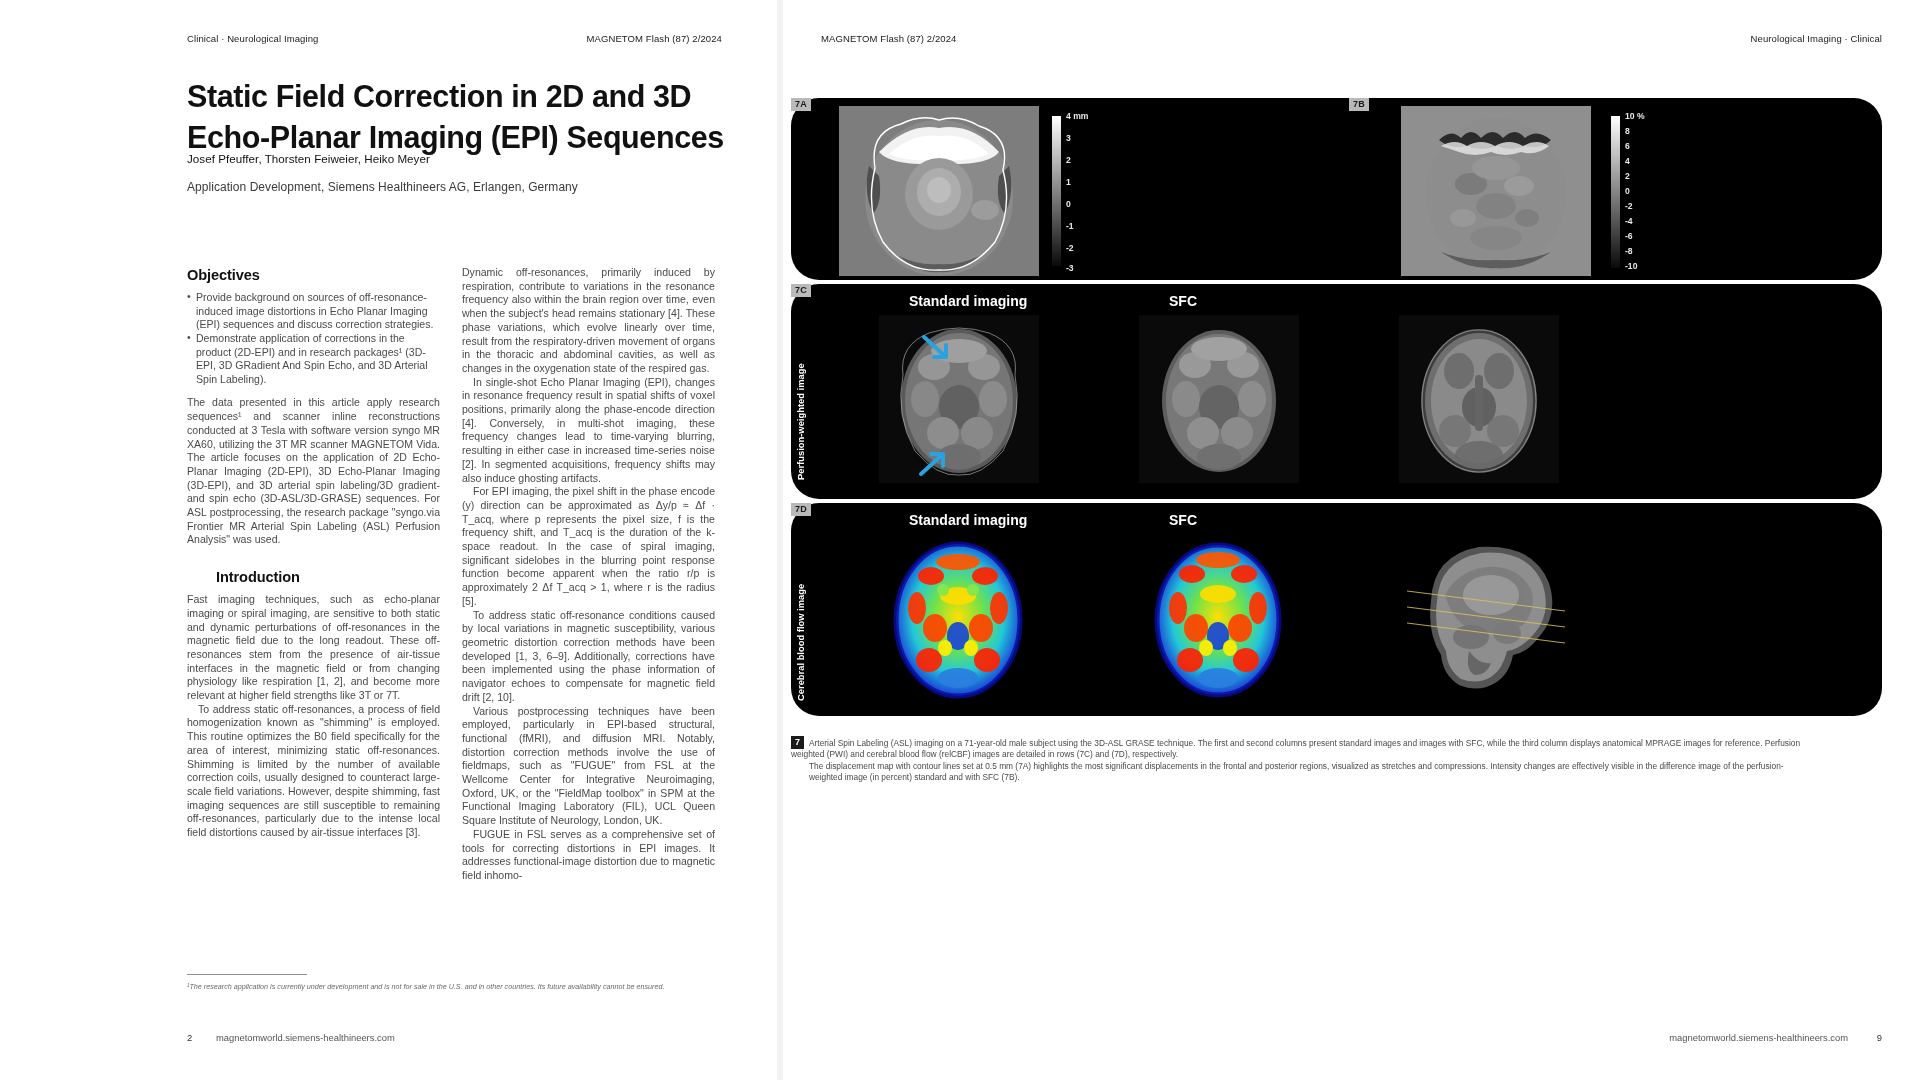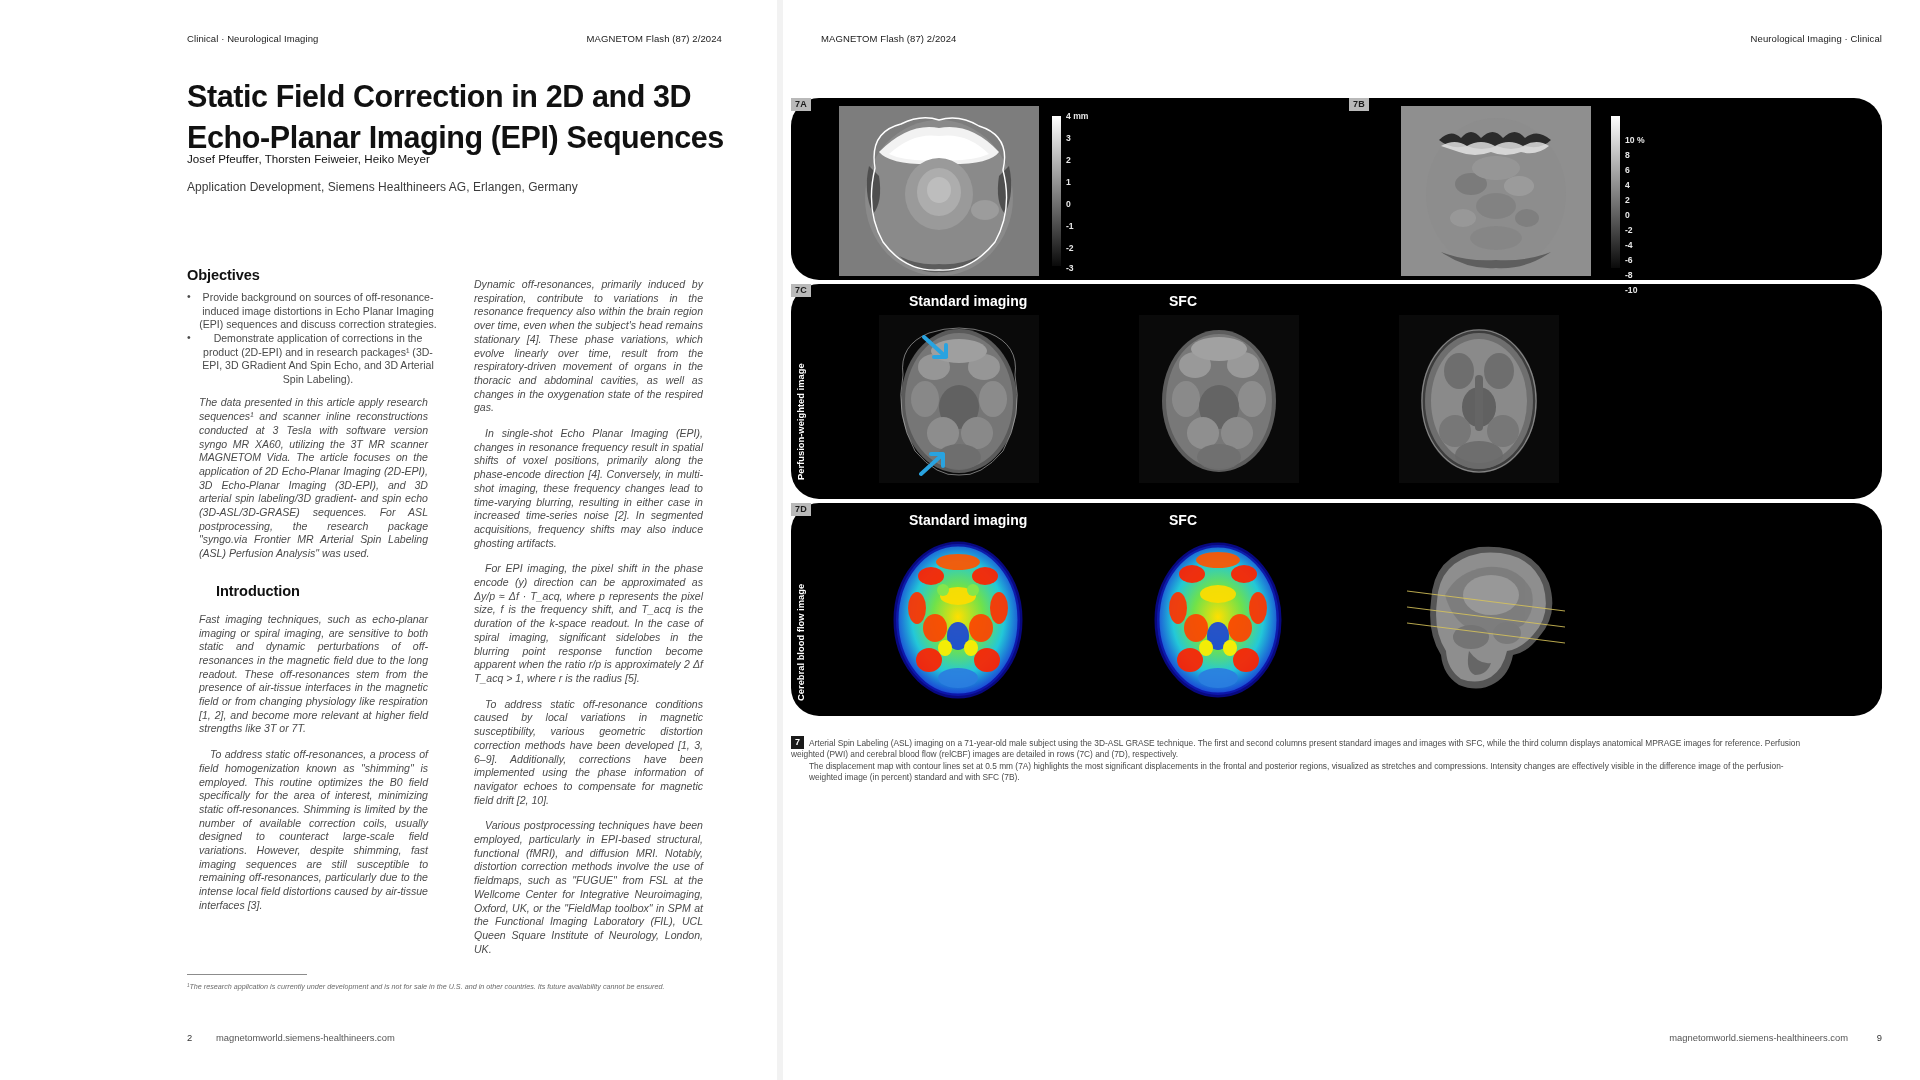--- a/index.html
+++ b/index.html
@@ -78,29 +78,29 @@
   .col-1 { left: 187px; }
   .col-2 { left: 462px; }
   .col h2 {
     font-size: 14.6px;
     font-weight: bold;
     color: #111;
     margin: 0 0 6px 0;
     letter-spacing: -.1px;
   }
   .col h2.spaced { margin-top: 21px; margin-left: 29px; }
-  .col p { margin: 12px; font-style: italic; }
+  .col p { margin: 0; }
   .col p.indent { text-indent: 11px; }
   .col p.gap { margin-top: 9.5px; }
   ul.objectives { list-style: none; margin: 0 0 0 0; padding: 0; }
   ul.objectives li {
     position: relative;
     padding-left: 9px;
     margin-bottom: 0px;
-    text-align: center;
+    text-align: left;
   }
   ul.objectives li::before {
     content: "•";
     position: absolute;
     left: 0; top: -1px;
     color: #4a4a4a;
   }
 
   
   .footnote-rule {
@@ -253,20 +253,21 @@
       <p>Fast imaging techniques, such as echo-planar imaging or spiral imaging, are sensitive to both static and dynamic perturbations of off-resonances in the magnetic field due to the long readout. These off-resonances stem from the presence of air-tissue interfaces in the magnetic field or from changing physiology like respiration [1, 2], and become more relevant at higher field strengths like 3T or 7T.</p>
       <p class="indent">To address static off-resonances, a process of field homogenization known as "shimming" is employed. This routine optimizes the B0 field specifically for the area of interest, minimizing static off-resonances. Shimming is limited by the number of available correction coils, usually designed to counteract large-scale field variations. However, despite shimming, fast imaging sequences are still susceptible to remaining off-resonances, particularly due to the intense local field distortions caused by air-tissue interfaces [3].</p>
     </div>
 
     <div class="col col-2">
       <p>Dynamic off-resonances, primarily induced by respiration, contribute to variations in the resonance frequency also within the brain region over time, even when the subject's head remains stationary [4]. These phase variations, which evolve linearly over time, result from the respiratory-driven movement of organs in the thoracic and abdominal cavities, as well as changes in the oxygenation state of the respired gas.</p>
       <p class="indent">In single-shot Echo Planar Imaging (EPI), changes in resonance frequency result in spatial shifts of voxel positions, primarily along the phase-encode direction [4]. Conversely, in multi-shot imaging, these frequency changes lead to time-varying blurring, resulting in either case in increased time-series noise [2]. In segmented acquisitions, frequency shifts may also induce ghosting artifacts.</p>
       <p class="indent">For EPI imaging, the pixel shift in the phase encode (y) direction can be approximated as Δy/p ≈ Δf · T_acq, where p represents the pixel size, f is the frequency shift, and T_acq is the duration of the k-space readout. In the case of spiral imaging, significant sidelobes in the blurring point response function become apparent when the ratio r/p is approximately 2 Δf T_acq &gt; 1, where r is the radius [5].</p>
       <p class="indent">To address static off-resonance conditions caused by local variations in magnetic susceptibility, various geometric distortion correction methods have been developed [1, 3, 6–9]. Additionally, corrections have been implemented using the phase information of navigator echoes to compensate for magnetic field drift [2, 10].</p>
       <p class="indent">Various postprocessing techniques have been employed, particularly in EPI-based structural, functional (fMRI), and diffusion MRI. Notably, distortion correction methods involve the use of fieldmaps, such as "FUGUE" from FSL at the Wellcome Center for Integrative Neuroimaging, Oxford, UK, or the "FieldMap toolbox" in SPM at the Functional Imaging Laboratory (FIL), UCL Queen Square Institute of Neurology, London, UK.</p>
+      <p class="indent">FUGUE in FSL serves as a comprehensive set of tools for correcting distortions in EPI images. It addresses functional-image distortion due to magnetic field inhomo-</p>
     </div>
 
     <div class="footnote-rule"></div>
     <div class="footnote">¹The research application is currently under development and is not for sale in the U.S. and in other countries. Its future availability cannot be ensured.</div>
 
     <div class="folio folio-left-num">2</div>
     <div class="folio folio-left-url">magnetomworld.siemens-healthineers.com</div>
   </div>
 
   <div class="gutter"></div>
@@ -321,21 +322,21 @@
             <ellipse cx="118" cy="80" rx="15" ry="10" fill="#a8a8a8"></ellipse>
             <ellipse cx="95" cy="100" rx="20" ry="13" fill="#7a7a7a"></ellipse>
             <ellipse cx="62" cy="112" rx="13" ry="9" fill="#a2a2a2"></ellipse>
             <ellipse cx="126" cy="112" rx="12" ry="9" fill="#757575"></ellipse>
             <ellipse cx="95" cy="62" rx="24" ry="12" fill="#9f9f9f"></ellipse>
             <ellipse cx="95" cy="132" rx="26" ry="12" fill="#828282"></ellipse>
           </g>
           <path d="M40 146 Q66 164 95 162 Q124 164 150 146 Q124 156 95 154 Q66 156 40 146 Z" fill="#5e5e5e"></path>
         </svg>
         <div class="cbar" style="left:820px;top:18px;height:152px;"></div>
-        <div class="cbar-ticks" style="left:834px;top:14px;height:158px;width:50px;margin-top:24px;">
+        <div class="cbar-ticks" style="left:834px;top:14px;height:158px;width:50px;">
           <div style="top:0px;"><span>10</span>&nbsp;<span>%</span></div>
           <div style="top:15px;">8</div>
           <div style="top:30px;">6</div>
           <div style="top:45px;">4</div>
           <div style="top:60px;">2</div>
           <div style="top:75px;">0</div>
           <div style="top:90px;">-2</div>
           <div style="top:105px;">-4</div>
           <div style="top:120px;">-6</div>
           <div style="top:135px;">-8</div>

